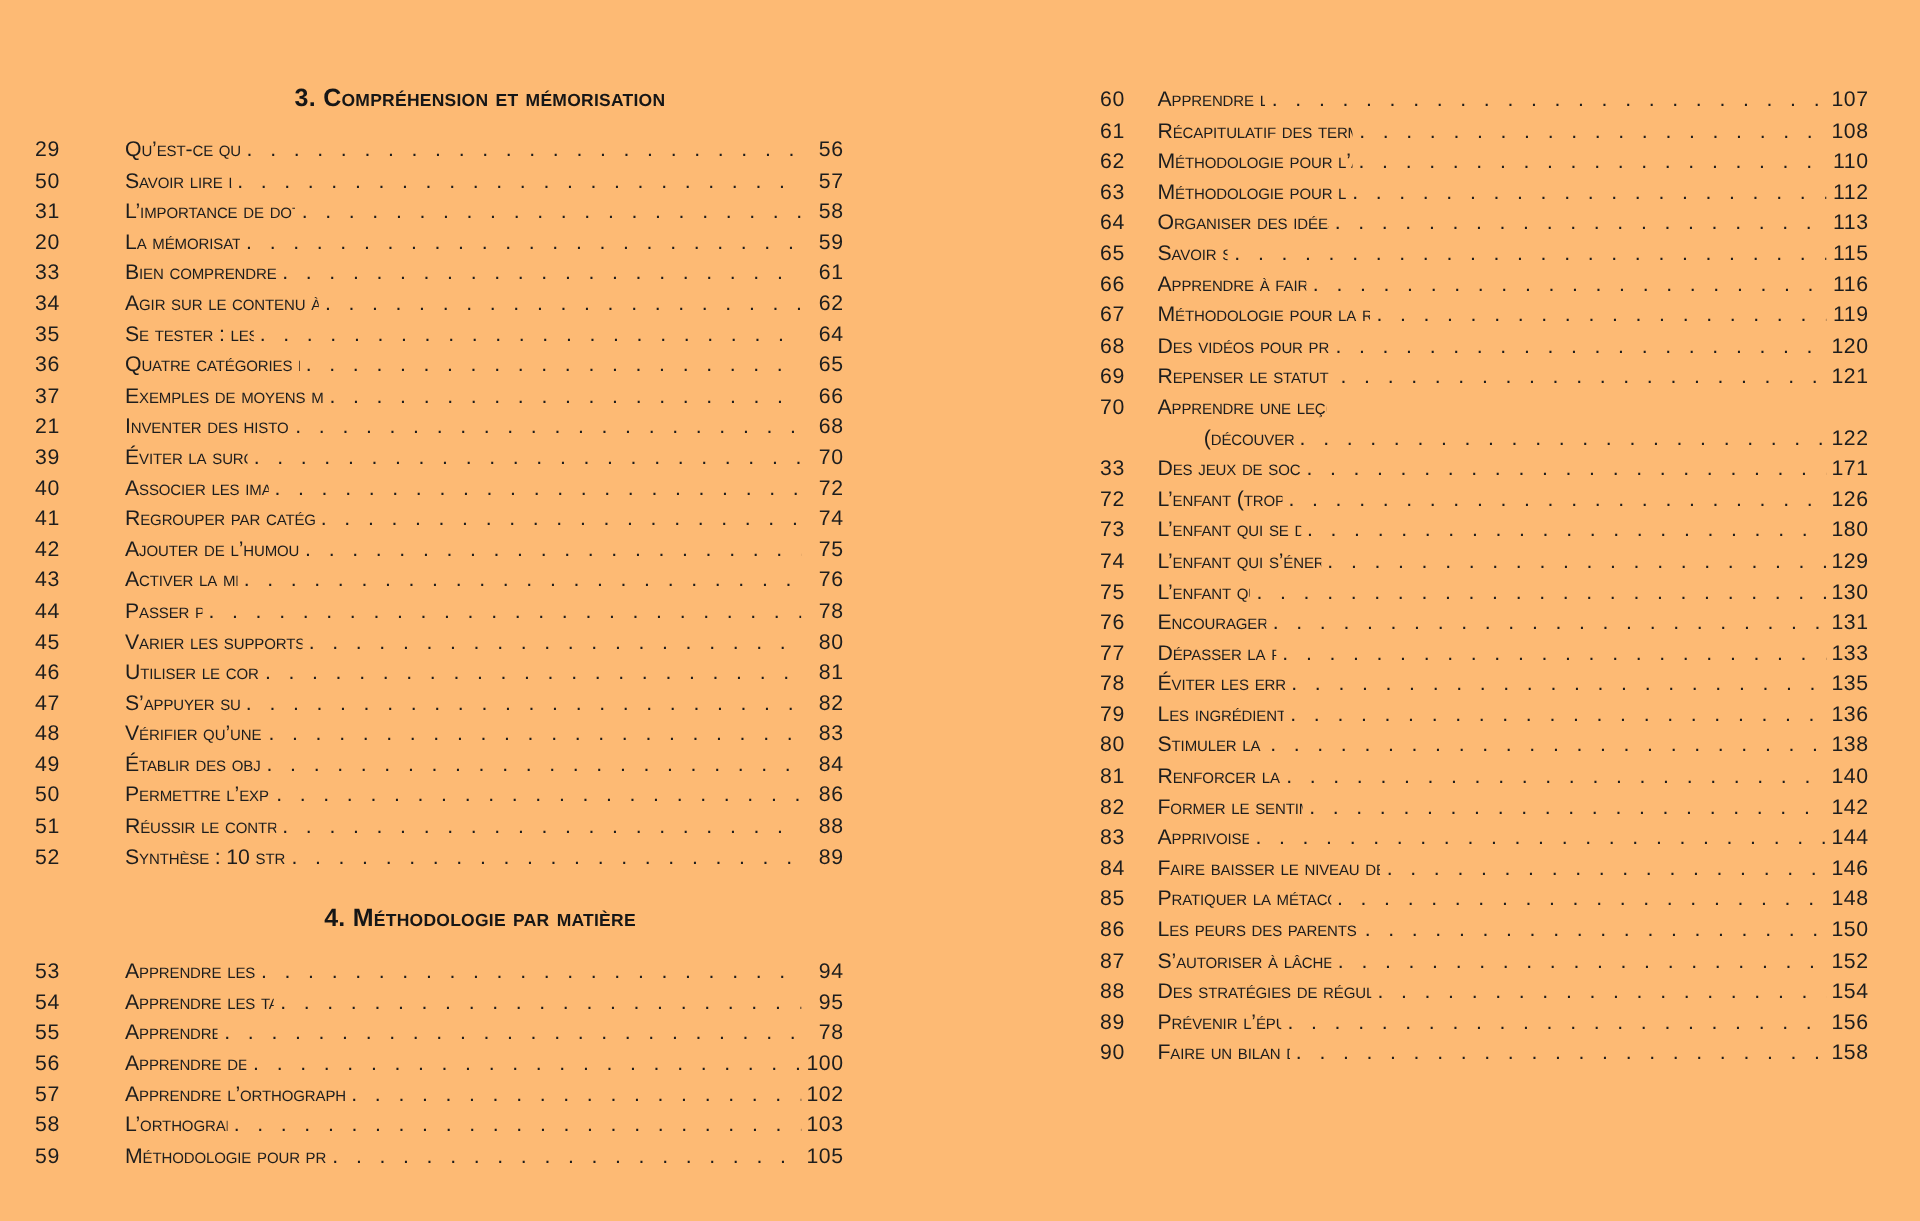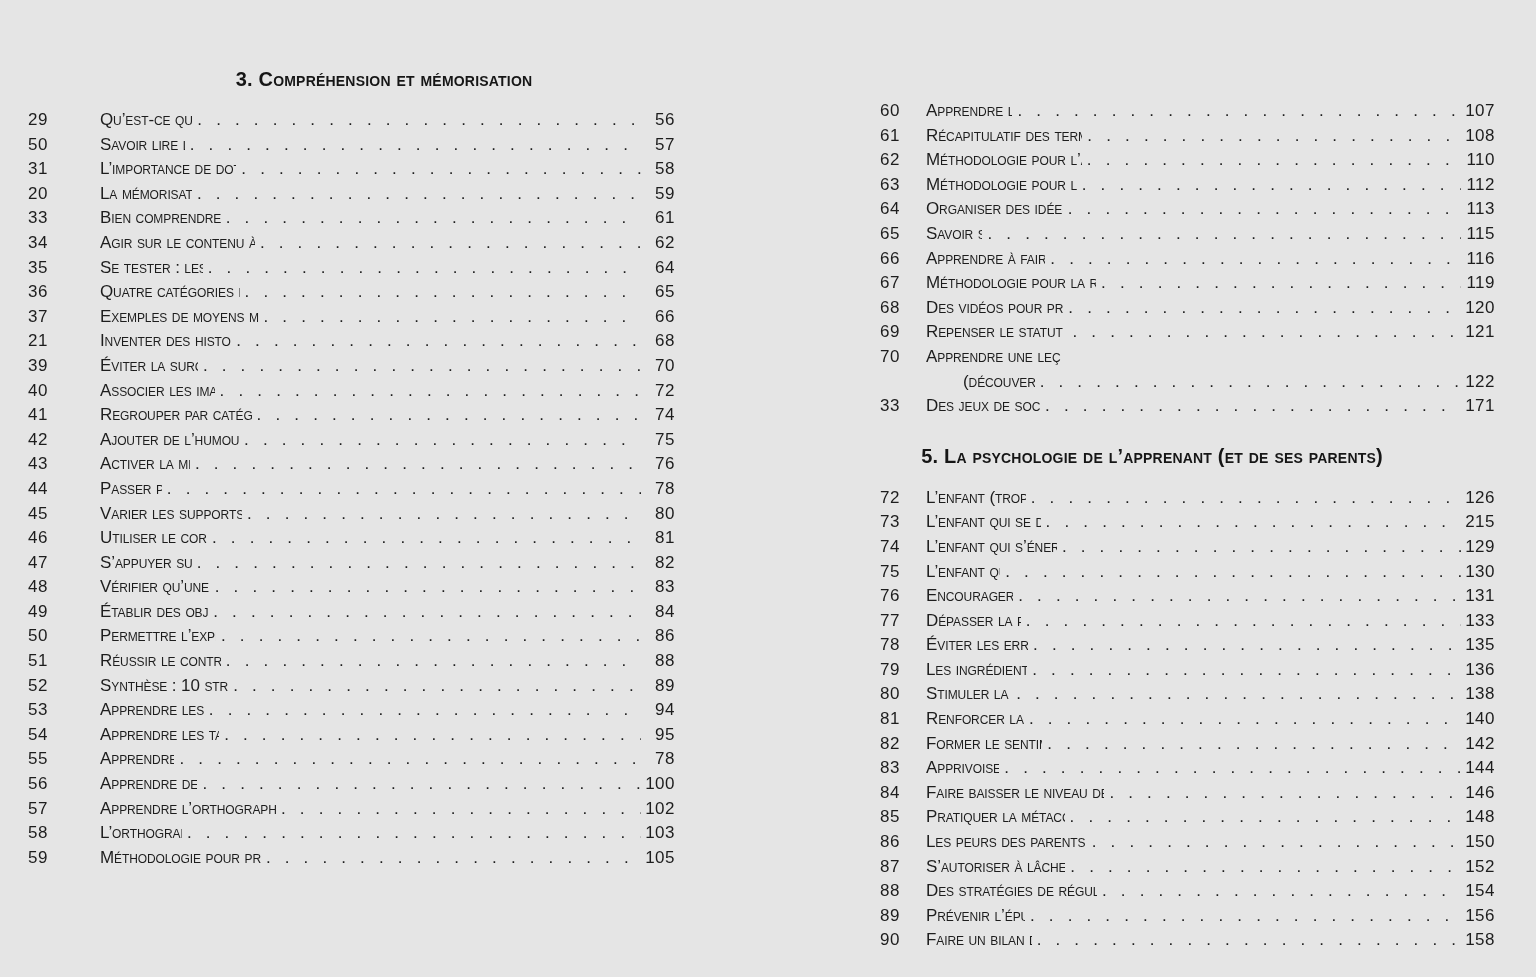--- a/index.html
+++ b/index.html
@@ -9,31 +9,31 @@
     height: 977px;
     background: #ffffff;
     overflow: hidden;
     font-family: "Liberation Sans", sans-serif;
     color: #1d1d1d;
   }
   .spread {
     position: relative;
     width: 1536px;
     height: 977px;
-    background: #e5e5e5;
+    background: #fdba74;
   }
   .page {
     position: absolute;
     top: 0;
     width: 768px;
     height: 977px;
     box-sizing: border-box;
   }
   .page-left  { left: 0;    padding-top: 64px; }
-  .page-right { left: 768px; padding-top: 99px; }
+  .page-right { left: 768px; padding-top: 68px; }
 
   .section-heading {
     width: 100%;
     text-align: center;
     font-weight: 700;
     font-size: 20px;
     line-height: 30px;
     font-variant-caps: small-caps;
     letter-spacing: 0.2px;
     color: #161616;
@@ -236,20 +236,21 @@
           <span class="dots"></span>
           <span class="pagenum">88</span>
         </div>
         <div class="row">
           <span class="num">52</span>
           <span class="title">Synthèse : 10 stratégies pour les devoirs</span>
           <span class="dots"></span>
           <span class="pagenum">89</span>
         </div>
       </div>
+      <h2 class="section-heading">4. Méthodologie par matière</h2>
       <div class="items">
         <div class="row">
           <span class="num">53</span>
           <span class="title">Apprendre les tables d’addition.</span>
           <span class="dots"></span>
           <span class="pagenum">94</span>
         </div>
         <div class="row">
           <span class="num">54</span>
           <span class="title">Apprendre les tables de multiplication</span>
@@ -362,33 +363,32 @@
           <span class="dots"></span>
           <span class="pagenum">122</span>
         </div>
         <div class="row">
           <span class="num">33</span>
           <span class="title">Des jeux de société pour s’entraîner</span>
           <span class="dots"></span>
           <span class="pagenum">171</span>
         </div>
       </div>
-      <h2 class="section-heading">5. La psychologie de l’apprenant (et de ses parents)</h2>
       <div class="items">
         <div class="row">
           <span class="num">72</span>
           <span class="title">L’enfant (trop) perfectionniste</span>
           <span class="dots"></span>
           <span class="pagenum">126</span>
         </div>
         <div class="row">
           <span class="num">73</span>
           <span class="title">L’enfant qui se décourage (trop) vite</span>
           <span class="dots"></span>
-          <span class="pagenum">215</span>
+          <span class="pagenum">180</span>
         </div>
         <div class="row">
           <span class="num">74</span>
           <span class="title">L’enfant qui s’énerve quand il ne réussit pas</span>
           <span class="dots"></span>
           <span class="pagenum">129</span>
         </div>
         <div class="row">
           <span class="num">75</span>
           <span class="title">L’enfant qui se dit nul</span>

